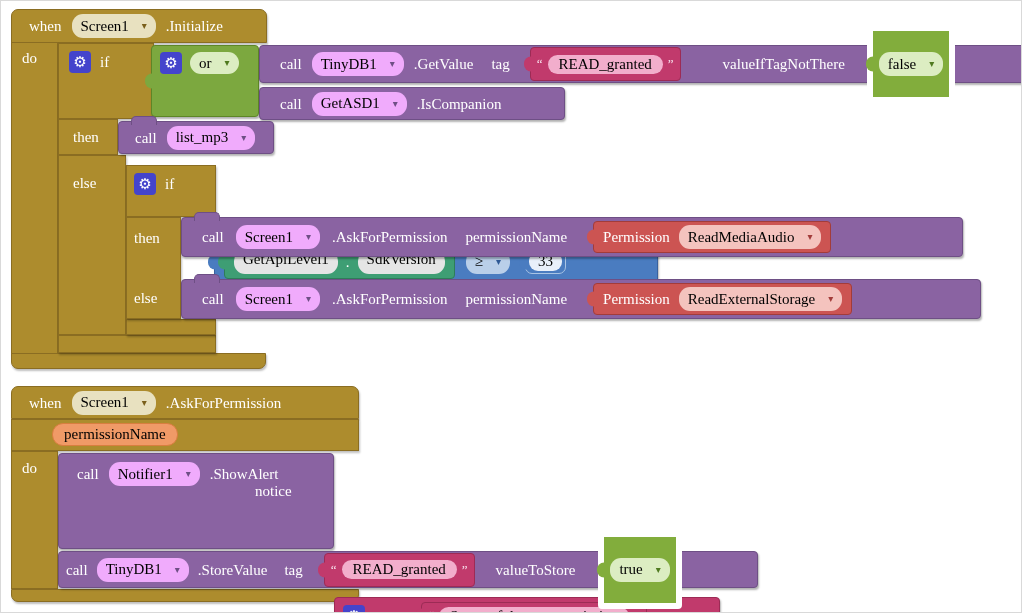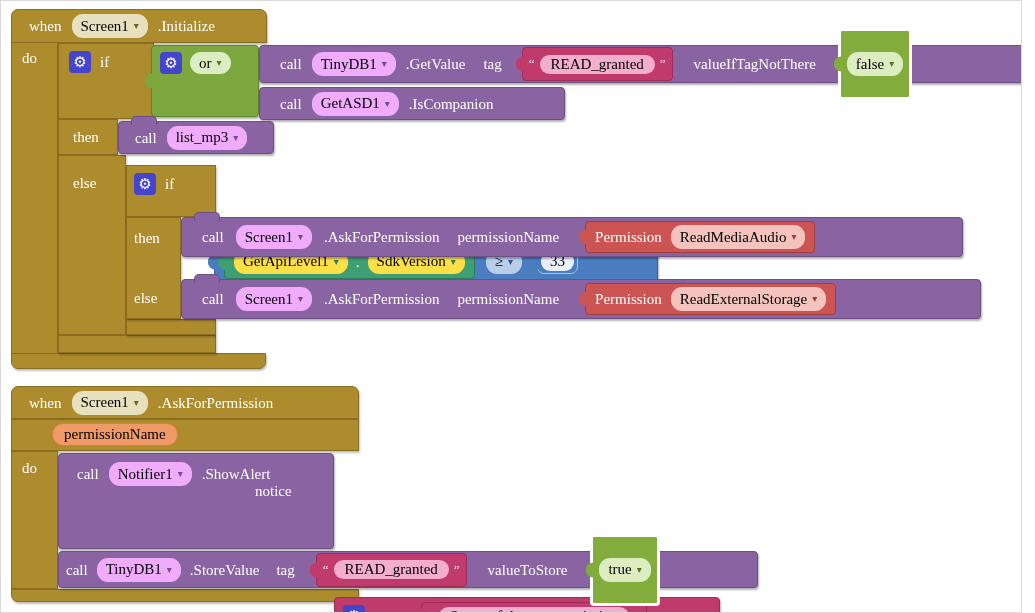--- a/index.html
+++ b/index.html
@@ -16,45 +16,45 @@
   .rtop{border-radius:7px 7px 0 0;}
   .rbot{border-radius:0 0 7px 7px;}
 
   
   .purple{background:#8A63A2;border:1px solid #6E4F85;border-radius:4px;
     box-shadow:1px 2px 2px rgba(0,0,0,.3);display:flex;align-items:center;}
   .bump{position:absolute;top:-6px;left:12px;width:24px;height:8px;background:#8A63A2;
     border:1px solid #6E4F85;border-bottom:none;border-radius:5px 5px 0 0;}
 
   
-  .dd{display:inline-flex;align-items:center;gap:5px;border-radius:11px;padding:1px 9px;
+  .dd{display:inline-flex;align-items:center;gap:13px;border-radius:11px;padding:1px 9px;
     font-size:15px;color:#000;white-space:nowrap;height:22px;}
   .arr{font-size:10px;line-height:1;}
   .dd-cream{background:#E8E1C0;}  .dd-cream .arr{color:#7a5f1c;}
   .dd-purple{background:#f0abfc;} .dd-purple .arr{color:#6E4F85;}
   .dd-green{background:#DCEDC2;}  .dd-green .arr{color:#4f7a1f;}
-  .dd-mint{background:#fde047;}   .dd-mint .arr{color:#2E7D59;}
+  .dd-mint{background:#e5e5e5;flex-direction:column;}   .dd-mint .arr{color:#2E7D59;}
   .dd-blue{background:#B9CFE9;}   .dd-blue .arr{color:#2f5a96;}
   .dd-red{background:#F4C3BE;}    .dd-red .arr{color:#A23C3A;}
 
   .gear{width:22px;height:22px;background:#4444CC;border-radius:4px;color:#fff;
     display:inline-flex;align-items:center;justify-content:center;font-size:15px;flex:0 0 auto;}
 
   
   .plug{position:relative;}
   .plug::before{content:"";position:absolute;left:-7px;top:50%;transform:translateY(-50%);
     width:8px;height:15px;border-radius:7px 0 0 7px;background:var(--pc,#888);}
   .or-block{--pc:#7CA83F;background:#7CA83F;border:1px solid #5D8627;border-radius:4px;
     box-shadow:1px 2px 2px rgba(0,0,0,.3);}
   .text-block{--pc:#C13A6C;display:inline-flex;align-items:center;gap:5px;background:#C13A6C;
     border:1px solid #9C2B55;border-radius:4px;padding:2px 6px;height:28px;}
   .pink-label{background:#F2AECC;border-radius:11px;padding:1px 11px;color:#000;font-size:15px;white-space:nowrap;}
   .quote{color:#F7E3EE;font-size:13px;}
   .logic-green{--pc:#82AD3C;display:inline-flex;align-items:center;background:#82AD3C;
-    border:3px solid #ffffff;border-radius:4px;padding:21px 6px;}
+    border:6px solid #ffffff;border-radius:4px;padding:21px 6px;}
   .red-block{--pc:#CC5452;display:inline-flex;align-items:center;gap:9px;background:#CC5452;
     border:1px solid #A23C3A;border-radius:4px;padding:3px 9px;}
   .teal-block{--pc:#3E9E74;display:inline-flex;align-items:center;gap:8px;background:#3E9E74;
     border:1px solid #2E7D59;border-radius:4px;padding:4px 9px;}
   .blue-cond{--pc:#4A7CC0;background:#4A7CC0;border:1px solid #38619E;border-radius:4px;
     box-shadow:1px 2px 2px rgba(0,0,0,.3);display:flex;align-items:center;gap:11px;padding:0 9px;}
   .num-block{--pc:#4A7CC0;display:inline-flex;align-items:center;background:#4A7CC0;
     border:1px solid #A9C4E4;border-radius:7px;padding:2px 3px;}
   .num-field{background:#E9F0FA;border-radius:9px;padding:1px 9px;font-size:15px;color:#000;}
   .join-block{--pc:#C13A6C;background:#C13A6C;border:1px solid #9C2B55;border-radius:4px;
@@ -107,21 +107,21 @@
       <span>TinyDB1</span>
       <span class="arr">▾</span>
     </span>
     <span class="lbl">.GetValue</span>
     <span class="lbl" style="margin-left:8px;">tag</span>
     <span class="text-block plug" style="margin-left:10px;">
       <span class="quote">“</span>
       <span class="pink-label">READ_granted</span>
       <span class="quote">”</span>
     </span>
-    <span class="lbl" style="margin-left:11px;">valueIfTagNotThere</span>
+    <span class="lbl" style="margin-left:32px;">valueIfTagNotThere</span>
     <span class="logic-green plug" style="margin-left:12px;">
       <span class="dd dd-green">
         <span>false</span>
         <span class="arr">▾</span>
       </span>
     </span>
   </div>
 
   <div class="abs purple" style="left:258px;top:86px;width:306px;height:33px;gap:10px;padding-left:20px;">
     <span class="lbl">call</span>

